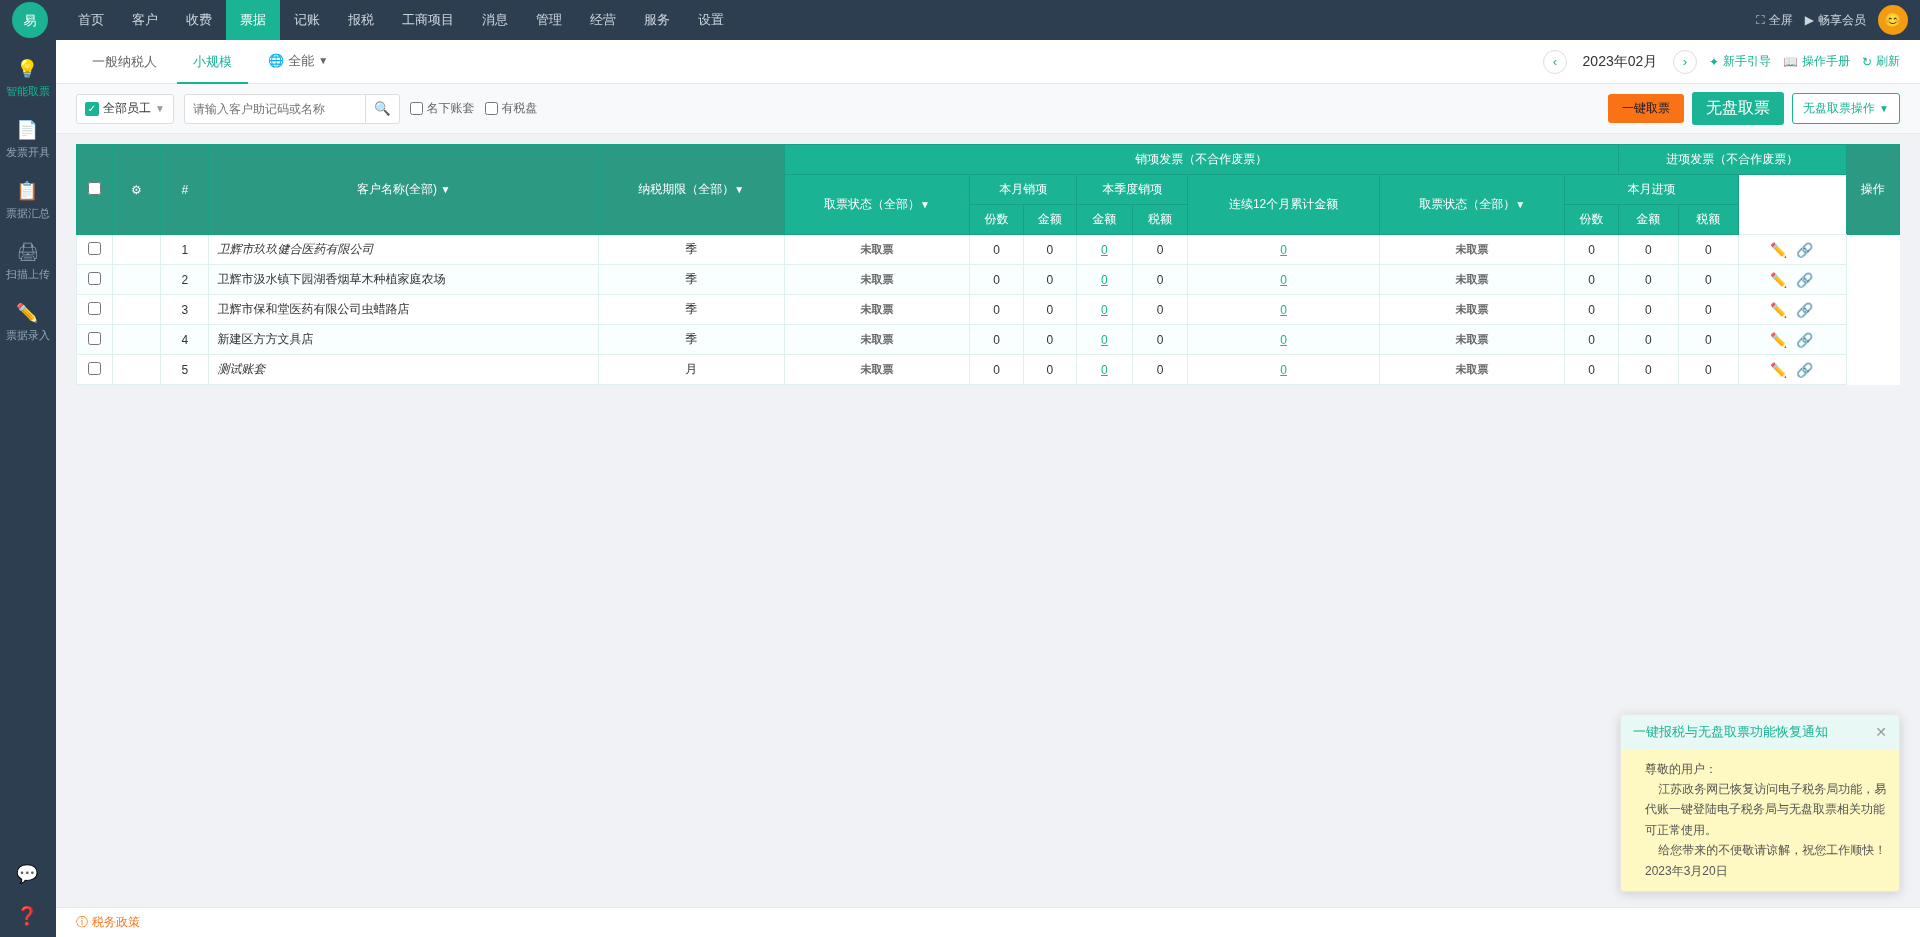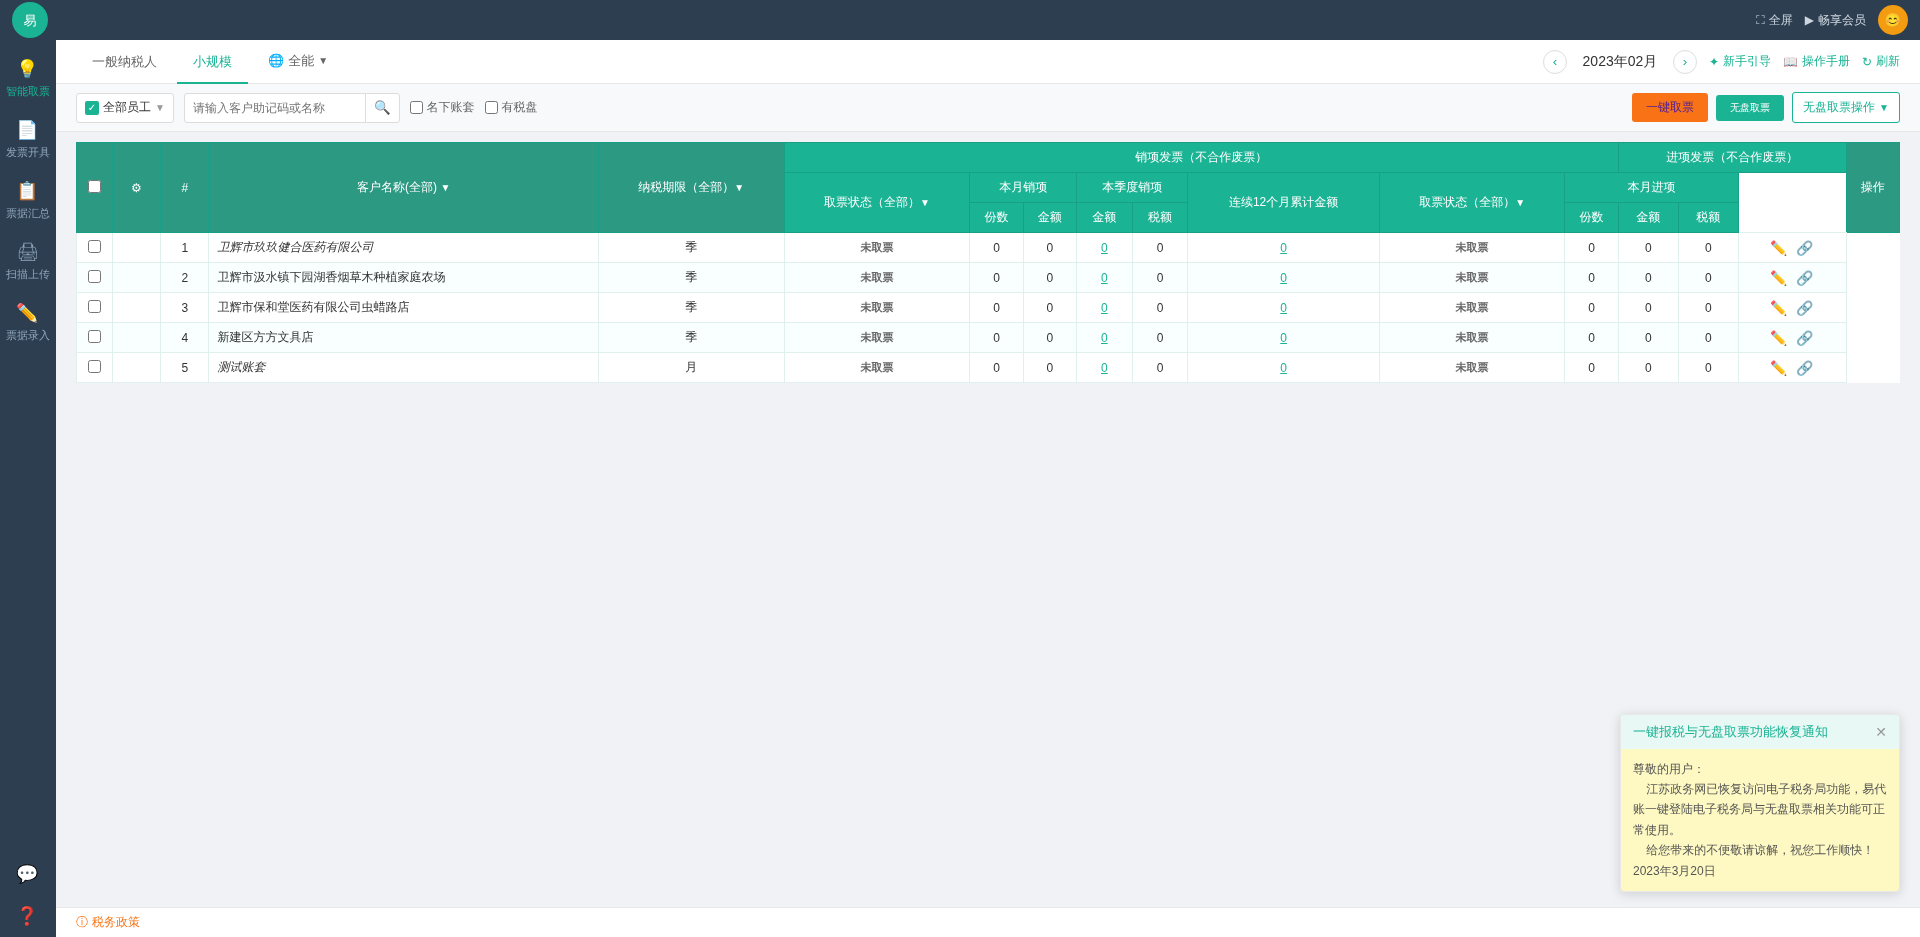--- a/index.html
+++ b/index.html
@@ -55,22 +55,22 @@
     .filter-select {
       display: flex; align-items: center; border: 1px solid #ddd; border-radius: 3px; background: #fff; height: 30px; padding: 0 8px; gap: 4px; cursor: pointer; font-size: 12px; color: #333;
     }
     .filter-select .check-icon { width: 14px; height: 14px; background: #1ab394; border-radius: 2px; display: flex; align-items: center; justify-content: center; color: #fff; font-size: 10px; }
     .search-input-wrap { display: flex; align-items: center; border: 1px solid #ddd; border-radius: 3px; background: #fff; height: 30px; overflow: hidden; }
     .search-input-wrap input { border: none; outline: none; padding: 0 8px; font-size: 12px; width: 180px; }
     .search-input-wrap .search-btn { background: none; border: none; border-left: 1px solid #ddd; padding: 0 8px; height: 30px; cursor: pointer; color: #999; }
     .checkbox-filter { display: flex; align-items: center; gap: 4px; font-size: 12px; color: #666; cursor: pointer; }
     .checkbox-filter input { cursor: pointer; }
     .toolbar-right { margin-left: auto; display: flex; align-items: center; gap: 8px; }
-    .btn-orange { background: #f97316; color: #4c1d95; border: none; padding: 6px 14px; border-radius: 3px; cursor: pointer; font-size: 12px; white-space: nowrap; }
-    .btn-teal { background: #1ab394; color: #fff; border: none; padding: 6px 14px; border-radius: 3px; cursor: pointer; font-size: 10px; white-space: nowrap; }
+    .btn-orange { background: #f97316; color: #0f172a; border: none; padding: 6px 14px; border-radius: 3px; cursor: pointer; font-size: 12px; white-space: nowrap; }
+    .btn-teal { background: #1ab394; color: #fff; border: none; padding: 6px 14px; border-radius: 3px; cursor: pointer; font-size: 16px; white-space: nowrap; }
     .btn-outline-teal { background: #fff; color: #1ab394; border: 1px solid #1ab394; padding: 6px 10px; border-radius: 3px; cursor: pointer; font-size: 12px; display: flex; align-items: center; gap: 4px; white-space: nowrap; }
 
     
     .table-wrap { flex: 1; overflow: auto; padding: 10px 20px; }
     table { width: 100%; border-collapse: collapse; background: #fff; font-size: 12px; }
     .thead-group-row th { background: #1ab394; color: #fff; text-align: center; padding: 6px 4px; border: 1px solid #17a085; font-weight: normal; }
     .thead-row th { background: #1ab394; color: #fff; text-align: center; padding: 6px 4px; border: 1px solid #17a085; font-weight: normal; white-space: nowrap; }
     td { border: 1px solid #e0f0ed; text-align: center; padding: 6px 4px; color: #333; }
     tr:nth-child(even) td { background: #f8fffe; }
     .td-link { color: #1ab394; text-decoration: underline; cursor: pointer; }
@@ -96,20 +96,34 @@
   </style>
 </head>
 <body>
 
 <nav class="top-nav">
   <div class="logo">
     <svg viewBox="0 0 36 36" xmlns="http://www.w3.org/2000/svg">
       <circle cx="18" cy="18" r="18" fill="#1ab394"></circle>
       <text x="18" y="23" text-anchor="middle" font-size="13" fill="white" font-family="Arial">易</text>
     </svg>
+  </div>
+  <div class="nav-items">
+    <div class="nav-item">首页</div>
+    <div class="nav-item">客户</div>
+    <div class="nav-item">收费</div>
+    <div class="nav-item active">票据</div>
+    <div class="nav-item">记账</div>
+    <div class="nav-item">报税</div>
+    <div class="nav-item">工商项目</div>
+    <div class="nav-item">消息</div>
+    <div class="nav-item">管理</div>
+    <div class="nav-item">经营</div>
+    <div class="nav-item">服务</div>
+    <div class="nav-item">设置</div>
   </div>
   <div class="nav-right">
     <div class="nav-right-item">
       <span>⛶</span>
       <span>全屏</span>
     </div>
     <div class="nav-right-item">
       <span>▶</span>
       <span>畅享会员</span>
     </div>
@@ -374,17 +388,17 @@
       <span>税务政策</span>
     </span>
   </div>
 </div>
 
 <div class="notification-popup">
   <div class="popup-title">
     <span>一键报税与无盘取票功能恢复通知</span>
     <span class="popup-close">✕</span>
   </div>
-  <div class="popup-body" id="popup-body" style="white-space: pre-wrap;">尊敬的用户：
+  <div class="popup-body" id="popup-body" style="white-space: pre-wrap; margin-left: 12px;">尊敬的用户：
     江苏政务网已恢复访问电子税务局功能，易代账一键登陆电子税务局与无盘取票相关功能可正常使用。
     给您带来的不便敬请谅解，祝您工作顺快！
 2023年3月20日</div>
 </div>
 
 </body></html>

